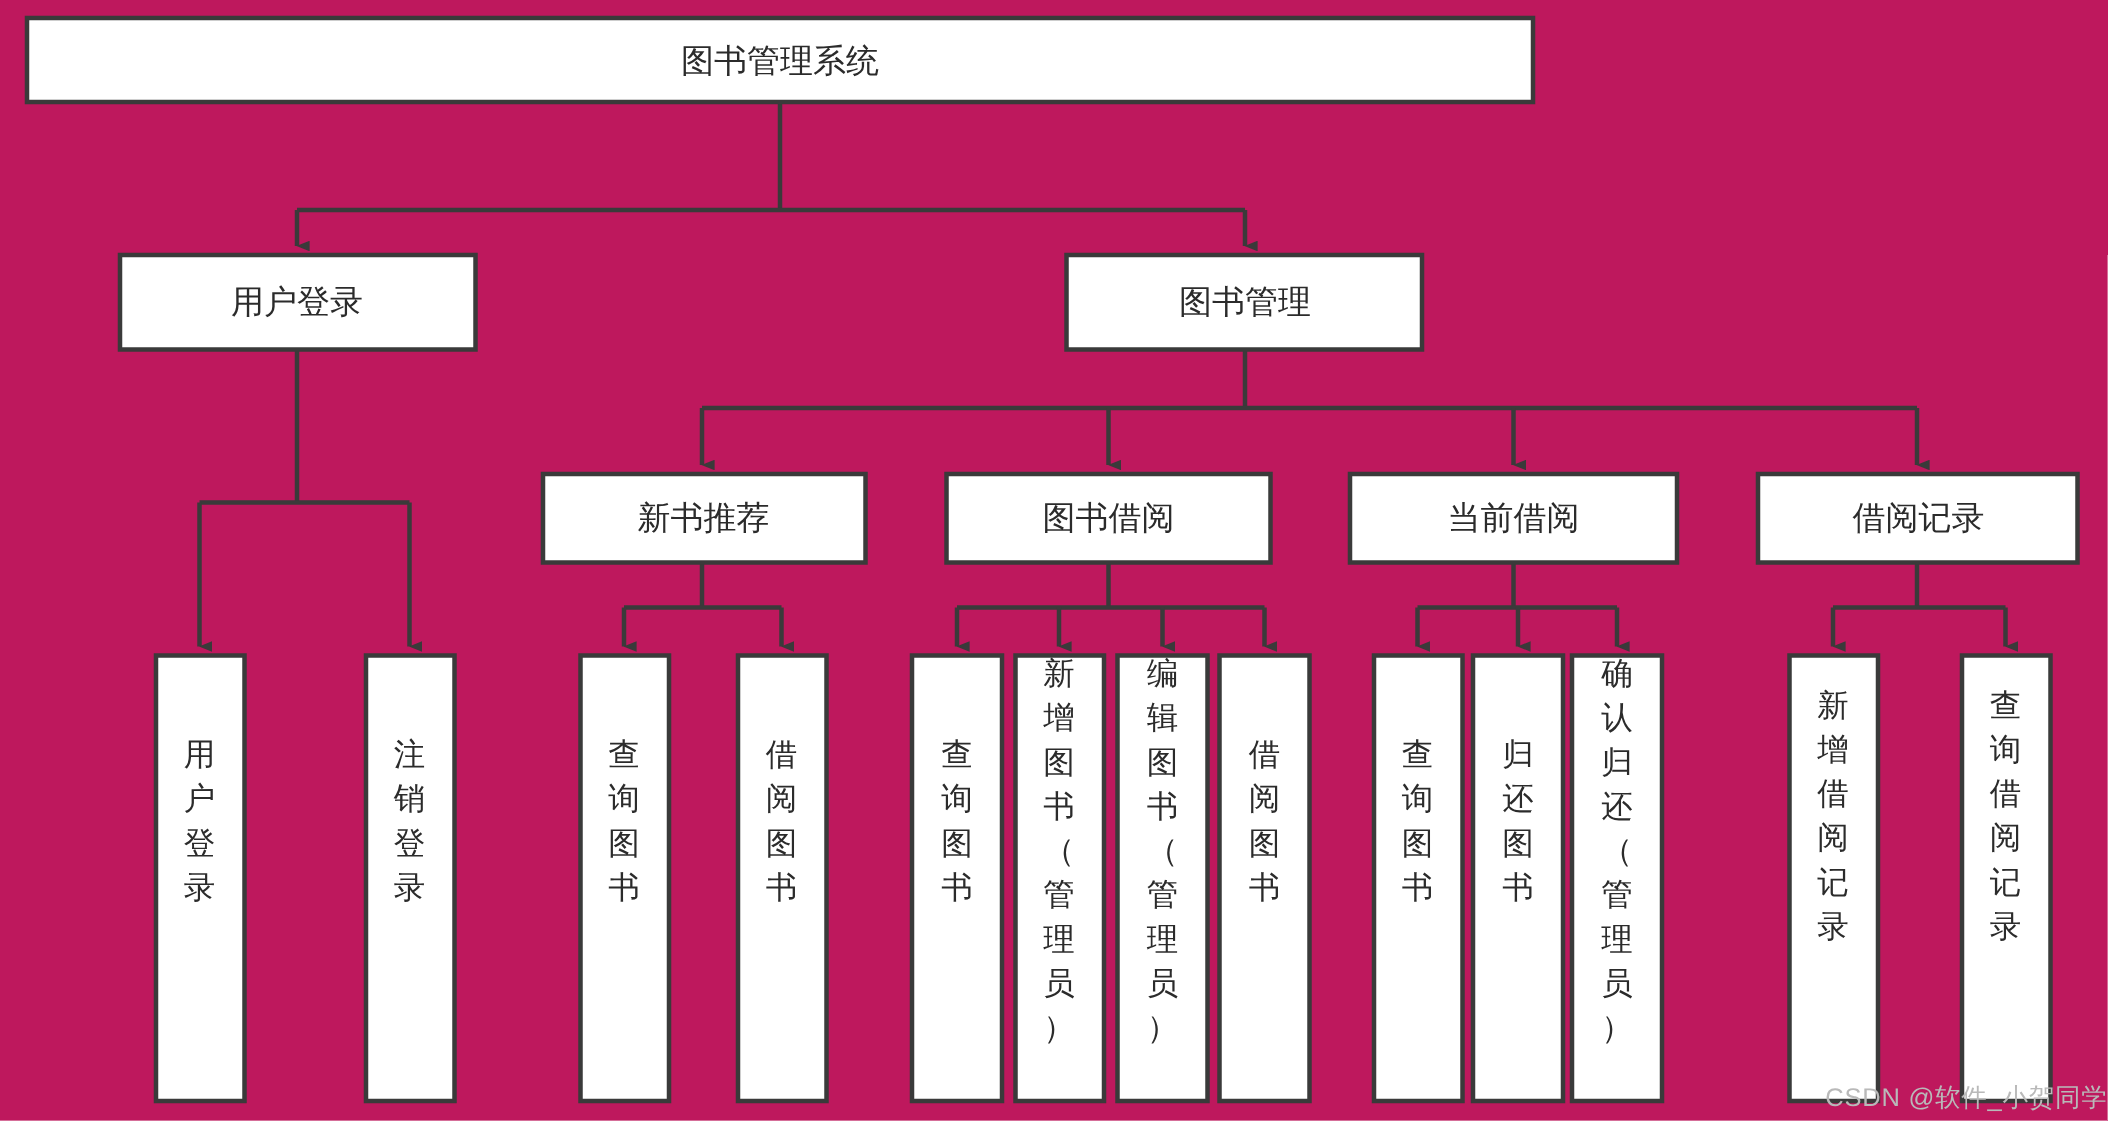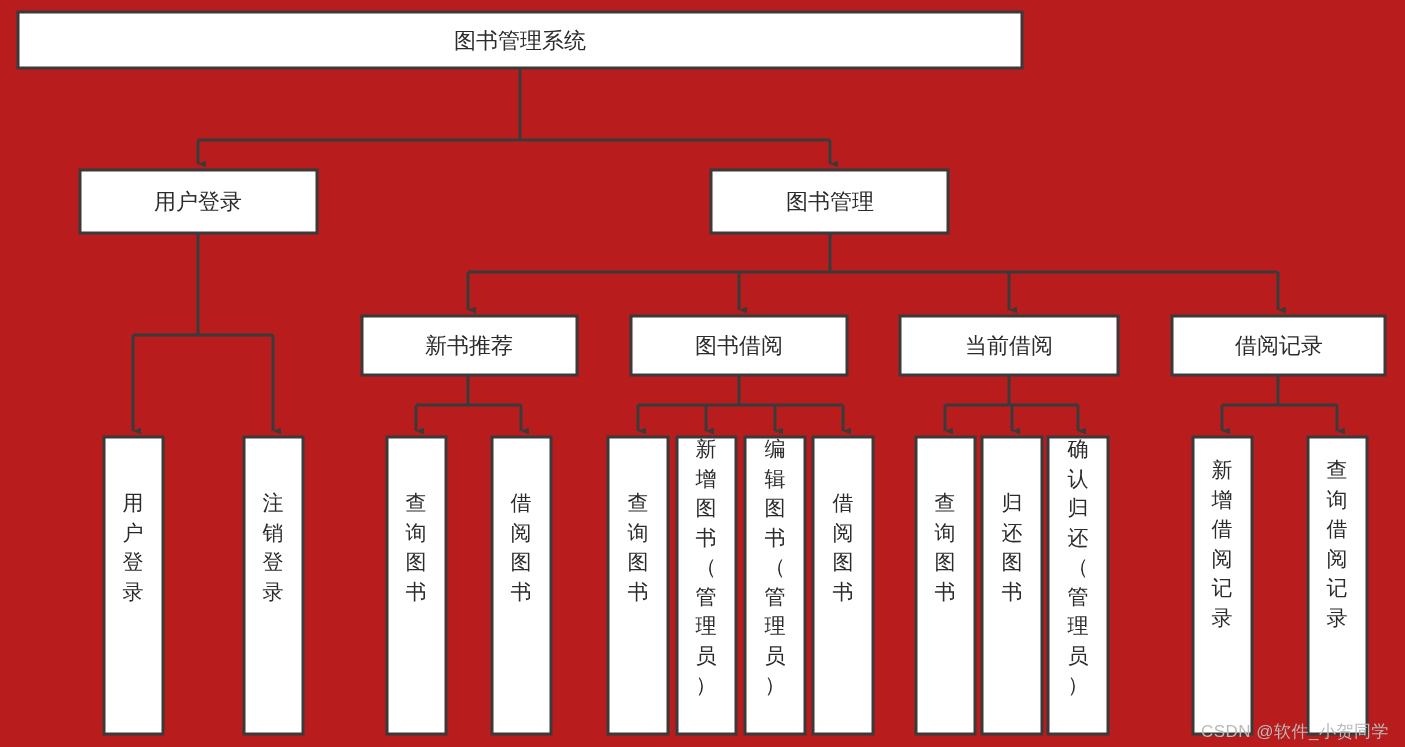--- a/index.html
+++ b/index.html
@@ -11,21 +11,21 @@
   body {
     width: 1405px;
     height: 747px;
     font-family: "Liberation Sans", "DejaVu Sans", sans-serif;
     overflow: hidden;
   }
   #diagram-root {
     position: relative;
     width: 1405px;
     height: 747px;
-    background: #b91c1c;
+    background: #be185d;
   }
   svg.diagram-canvas {
     position: absolute;
     top: 0;
     left: 0;
     width: 1405px;
     height: 747px;
   }
   .node-box {
     fill: #ffffff;
@@ -45,21 +45,21 @@
     font-size: 21px;
     text-anchor: middle;
   }
   .connector {
     stroke: #3a3a3a;
     stroke-width: 3;
     fill: none;
   }
   .watermark {
     position: absolute;
-    right: 16px;
+    right: 0;
     bottom: 4px;
     font-family: "Liberation Sans", "DejaVu Sans", sans-serif;
     font-size: 17px;
     color: #b9b9b9;
     letter-spacing: 0.5px;
     white-space: nowrap;
     pointer-events: none;
   }
 </style>
 </head>

